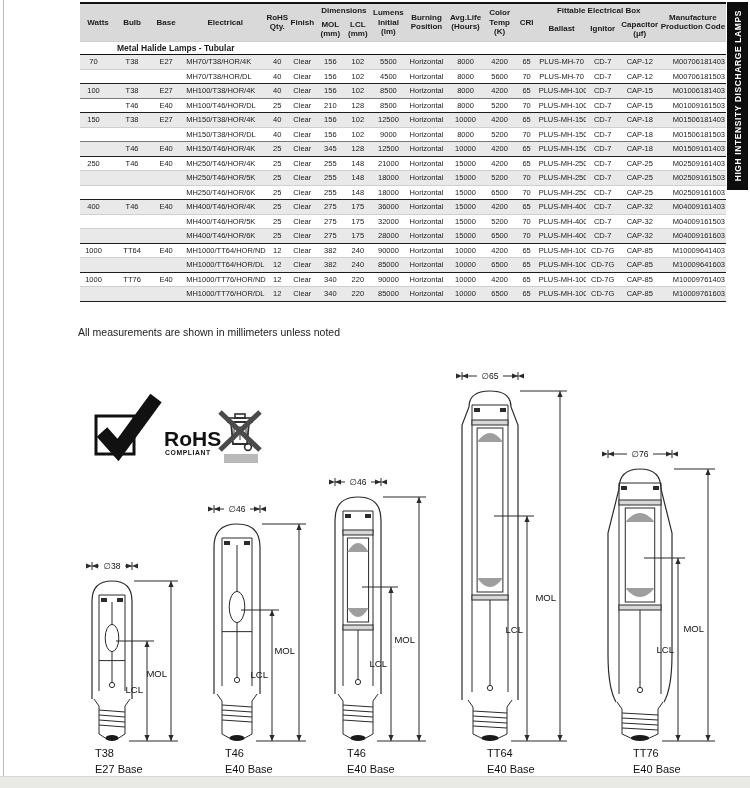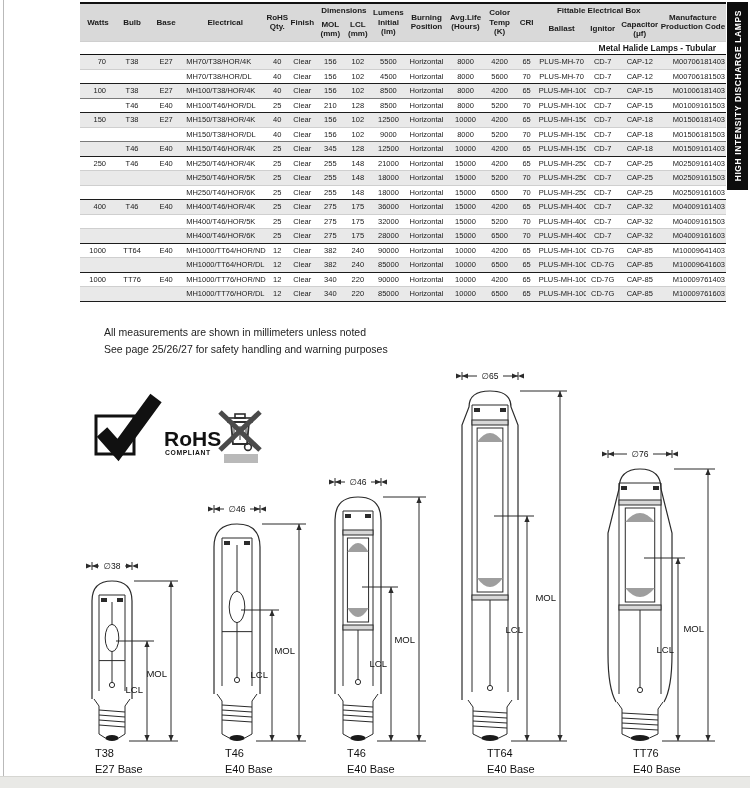--- a/index.html
+++ b/index.html
@@ -22,26 +22,26 @@
   thead{border-top:2px solid #111;border-bottom:1.5px solid #111;}
   .section-row td{font-size:8.5px;font-weight:bold;text-align:left;padding:2px 0 2px 37px;
            border-bottom:1.5px solid #111;}
   tbody td{font-size:7.5px;line-height:1;padding:3px 1px;text-align:center;white-space:nowrap;
            overflow:hidden;}
   tbody tr{border-top:1px solid #cfcfcf;}
   tbody tr.group-start{border-top:1.6px solid #1c1c1c;}
   tbody tr.sub-start{border-top:1px solid #7a7a7a;}
   tbody tr:last-child{border-bottom:1.5px solid #1c1c1c;}
   tbody tr.stripe{background:#e9e9e9;}
-  tbody td:nth-child(1){text-align:right;padding-right:10px;}
+  tbody td:nth-child(1){padding-right:10px;}
   tbody td:nth-child(4){text-align:left;padding-left:2px;}
   tbody td:nth-child(17){text-align:right;padding-left:3px;}
 
   
-  .notes{position:absolute;left:104px;top:324px;font-size:10.5px;line-height:1.6;color:#222;}
+  .notes{position:absolute;left:78px;top:324px;font-size:10.5px;line-height:1.6;color:#222;}
 
   
   .badges{position:absolute;left:92px;top:390px;}
 
   
   .diagrams{position:absolute;left:0;top:360px;}
   .diag-label{position:absolute;font-size:11px;line-height:1.45;color:#111;}
 </style>
 </head>
 <body>
@@ -438,21 +438,20 @@
         </tbody>
     </table>
   </div>
 
   <div class="side-tab">
     <span>HIGH INTENSITY DISCHARGE LAMPS</span>
   </div>
 
   <div class="notes">
     <div>All measurements are shown in millimeters unless noted</div>
-    <div>See page 25/26/27 for safety handling and warning purposes</div>
   </div>
 
   <svg class="badges" width="185" height="78" viewBox="0 0 185 78">
     <g>
       <rect x="4" y="26" width="38" height="38" fill="none" stroke="#111" stroke-width="3"></rect>
       <path d="M 10 42 L 26 60 L 64 8" fill="none" stroke="#111" stroke-width="14"></path>
       <text x="72" y="56" font-size="21" font-weight="bold" fill="#111">RoHS</text>
       <text x="73" y="65" font-size="6.8" font-weight="bold" letter-spacing="0.6" fill="#111">COMPLIANT</text>
     </g>
     <g stroke="#2d2d2d" fill="none">

